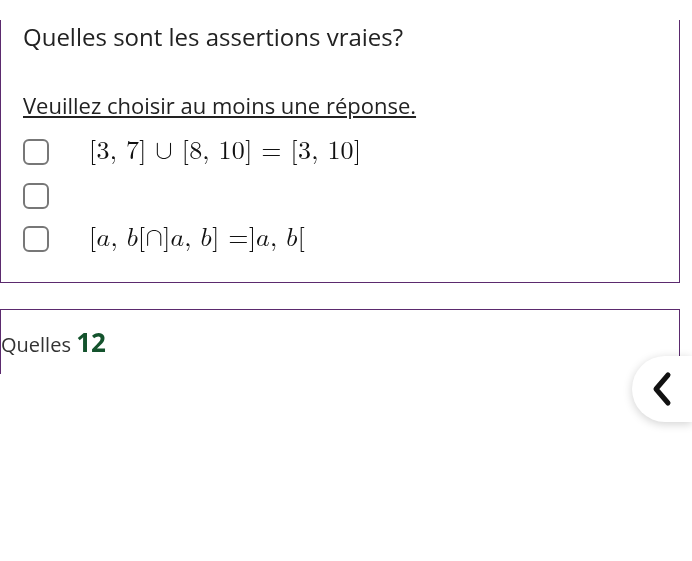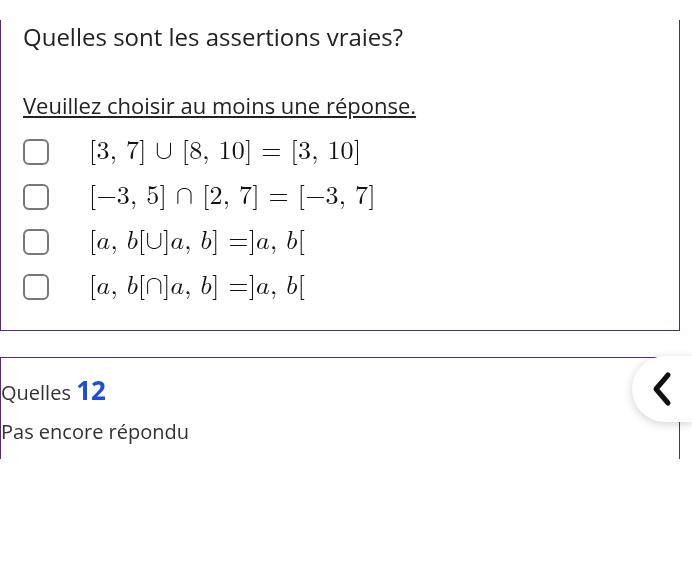--- a/index.html
+++ b/index.html
@@ -76,21 +76,21 @@
     margin-right: 12px;
   }
   .qnum-line {
     font-size: 20px;
     color: #333;
     padding-left: 0;
   }
   .qnum {
     font-size: 26px;
     font-weight: 700;
-    color: #1d4ed8;
+    color: #14532d;
   }
   .state-line {
     font-size: 20px;
     color: #333;
     margin-top: 10px;
   }
   .floating-chevron {
     position: absolute;
     right: 0;
     top: 356px;
@@ -117,40 +117,34 @@
 
   <div class="prompt">Veuillez choisir au moins une réponse.</div>
 
   <div class="answers">
     <div class="answer-row">
       <div class="cb"></div>
       <div class="math">[3, 7] ∪ [8, 10] = [3, 10]</div>
     </div>
     <div class="answer-row">
       <div class="cb"></div>
-      <div class="math">[−3, 5] ∩ [2, 7] = [−3, 7]</div>
-    </div>
-    <div class="answer-row">
-      <div class="cb"></div>
-      <div class="math">[𝑎, 𝑏[∪]𝑎, 𝑏] =]𝑎, 𝑏[</div>
     </div>
     <div class="answer-row">
       <div class="cb"></div>
       <div class="math">[𝑎, 𝑏[∩]𝑎, 𝑏] =]𝑎, 𝑏[</div>
     </div>
   </div>
 </div>
 
 <div class="gap"></div>
 
 <div class="panel-bottom">
   <div class="qnum-line">
     <span>Quelles</span>
     <span class="qnum">12</span>
   </div>
-  <div class="state-line">Pas encore répondu</div>
 </div>
 
 <div class="floating-chevron">
   <svg viewBox="0 0 24 36">
     <polyline points="18,4 6,18 18,32" fill="none" stroke="#111" stroke-width="5" stroke-linecap="round" stroke-linejoin="round"></polyline>
   </svg>
 </div>
 
 </body></html>

